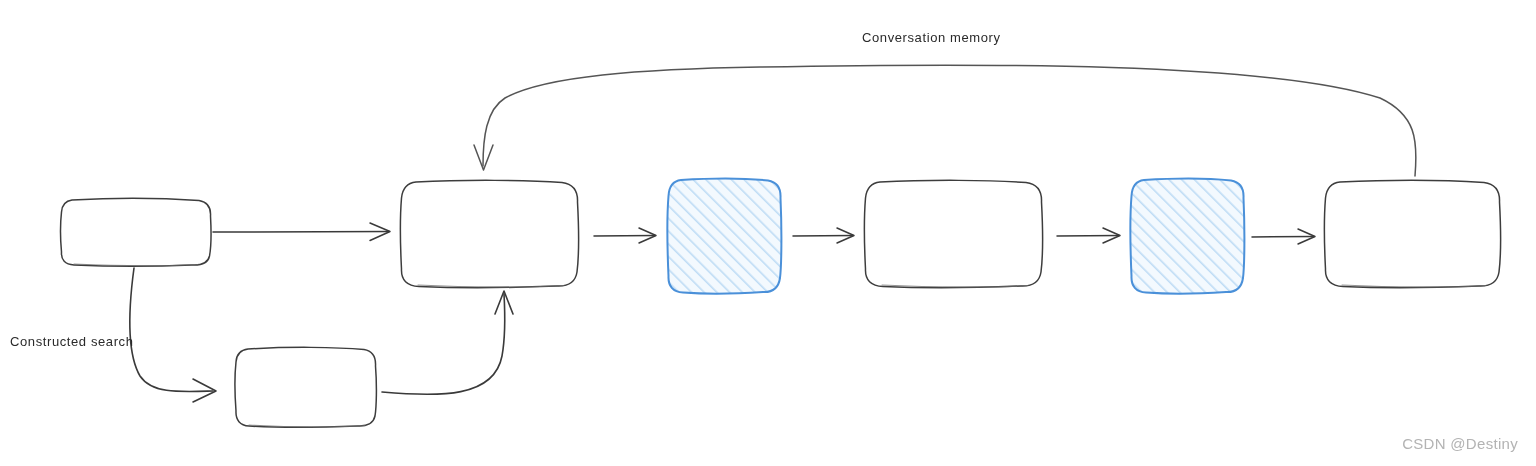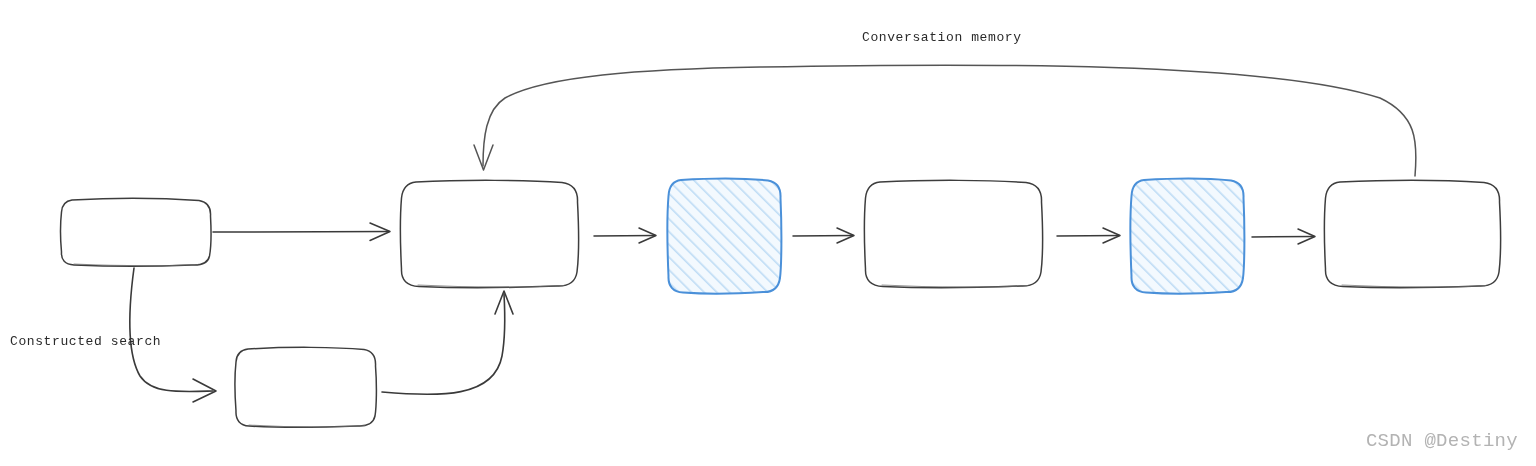--- a/index.html
+++ b/index.html
@@ -40,32 +40,32 @@
     color: #232323;
     white-space: nowrap;
   }
   .node-label.blue {
     color: #1a65d8;
     font-size: 13.5px;
     letter-spacing: 0.2px;
   }
   .edge-label {
     position: absolute;
-    font-family: Liberation Mono, monospace;
+    font-family: Liberation Sans, sans-serif;
     font-size: 13px;
     letter-spacing: 0.6px;
     color: #2a2a2a;
     white-space: nowrap;
   }
   .watermark {
     position: absolute;
     right: 18px;
     bottom: 14px;
-    font-family: Liberation Mono, monospace;
-    font-size: 19px;
+    font-family: Liberation Sans, sans-serif;
+    font-size: 15px;
     color: #b3b3b3;
     letter-spacing: 0.3px;
   }
 </style>
 </head>
 <body>
 
 <div id="canvas">
 
   <svg class="layer" viewBox="0 0 1536 466">

